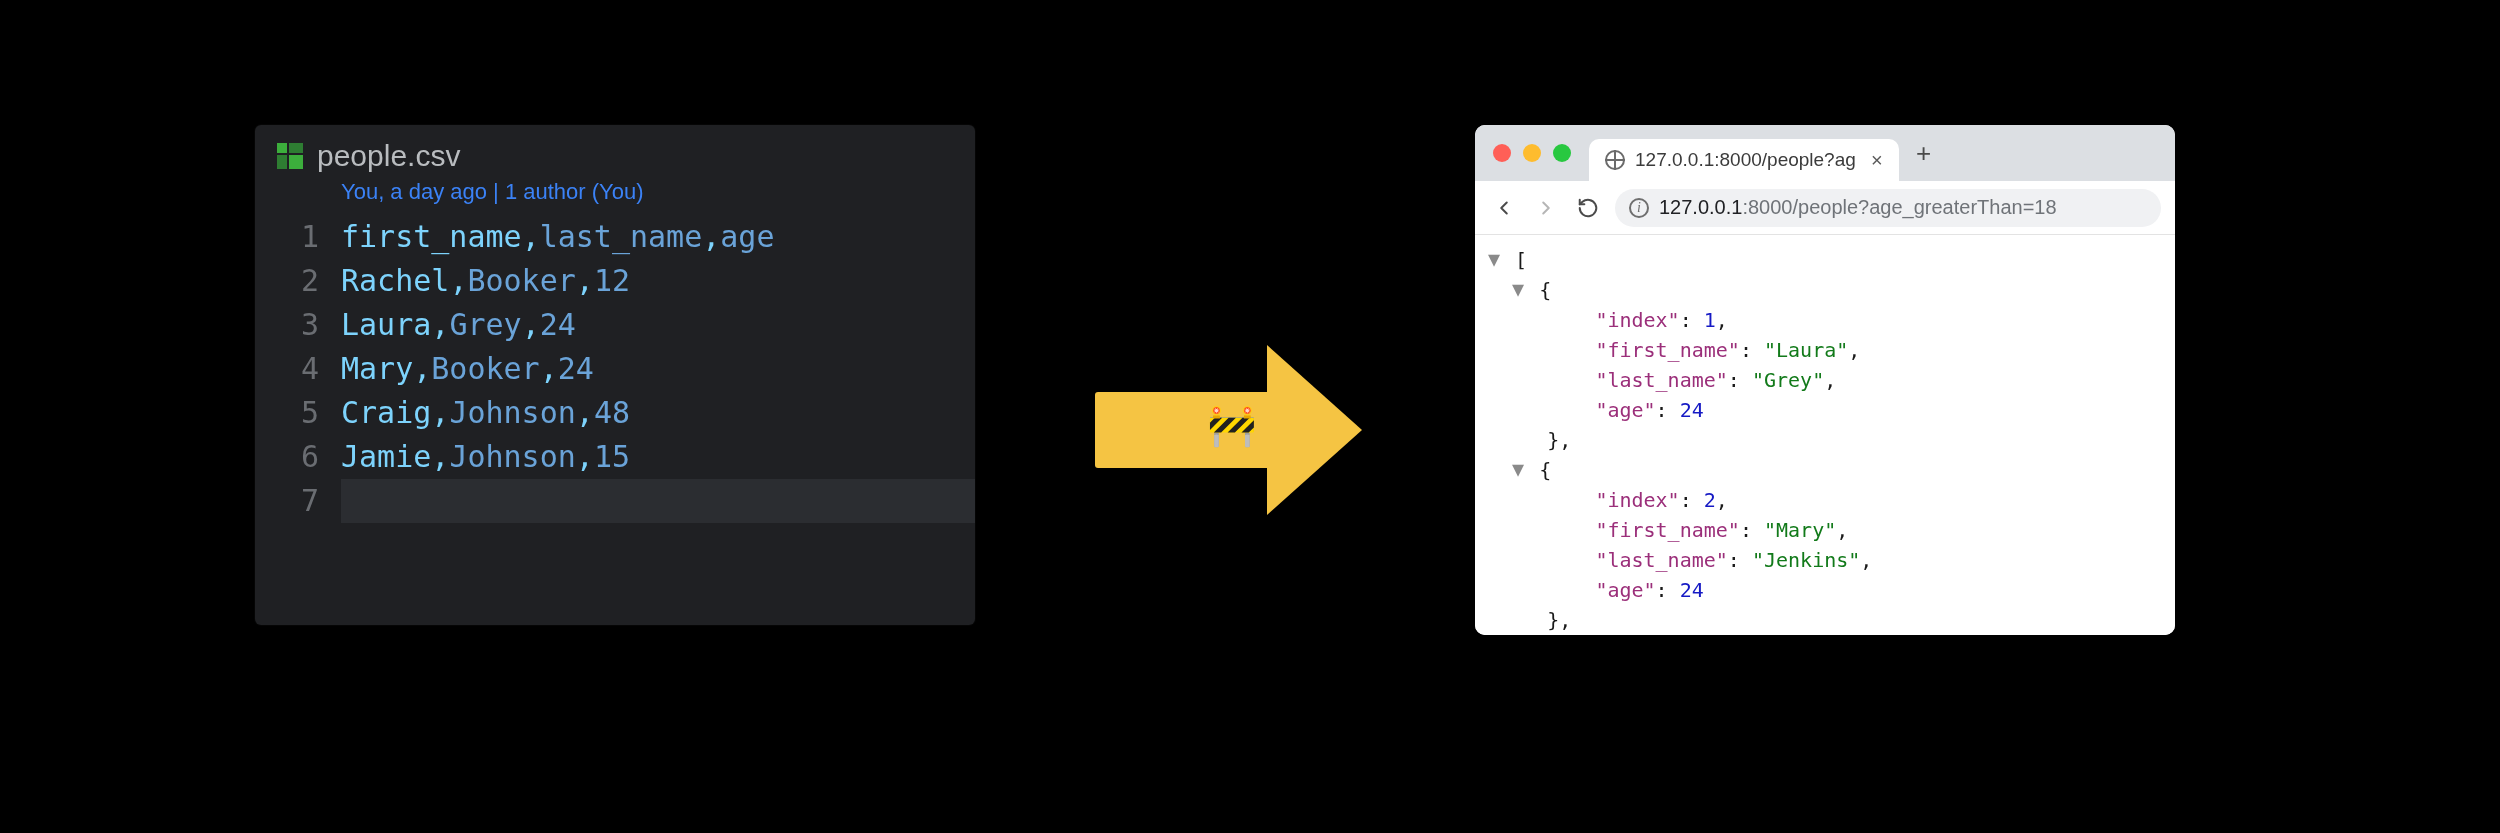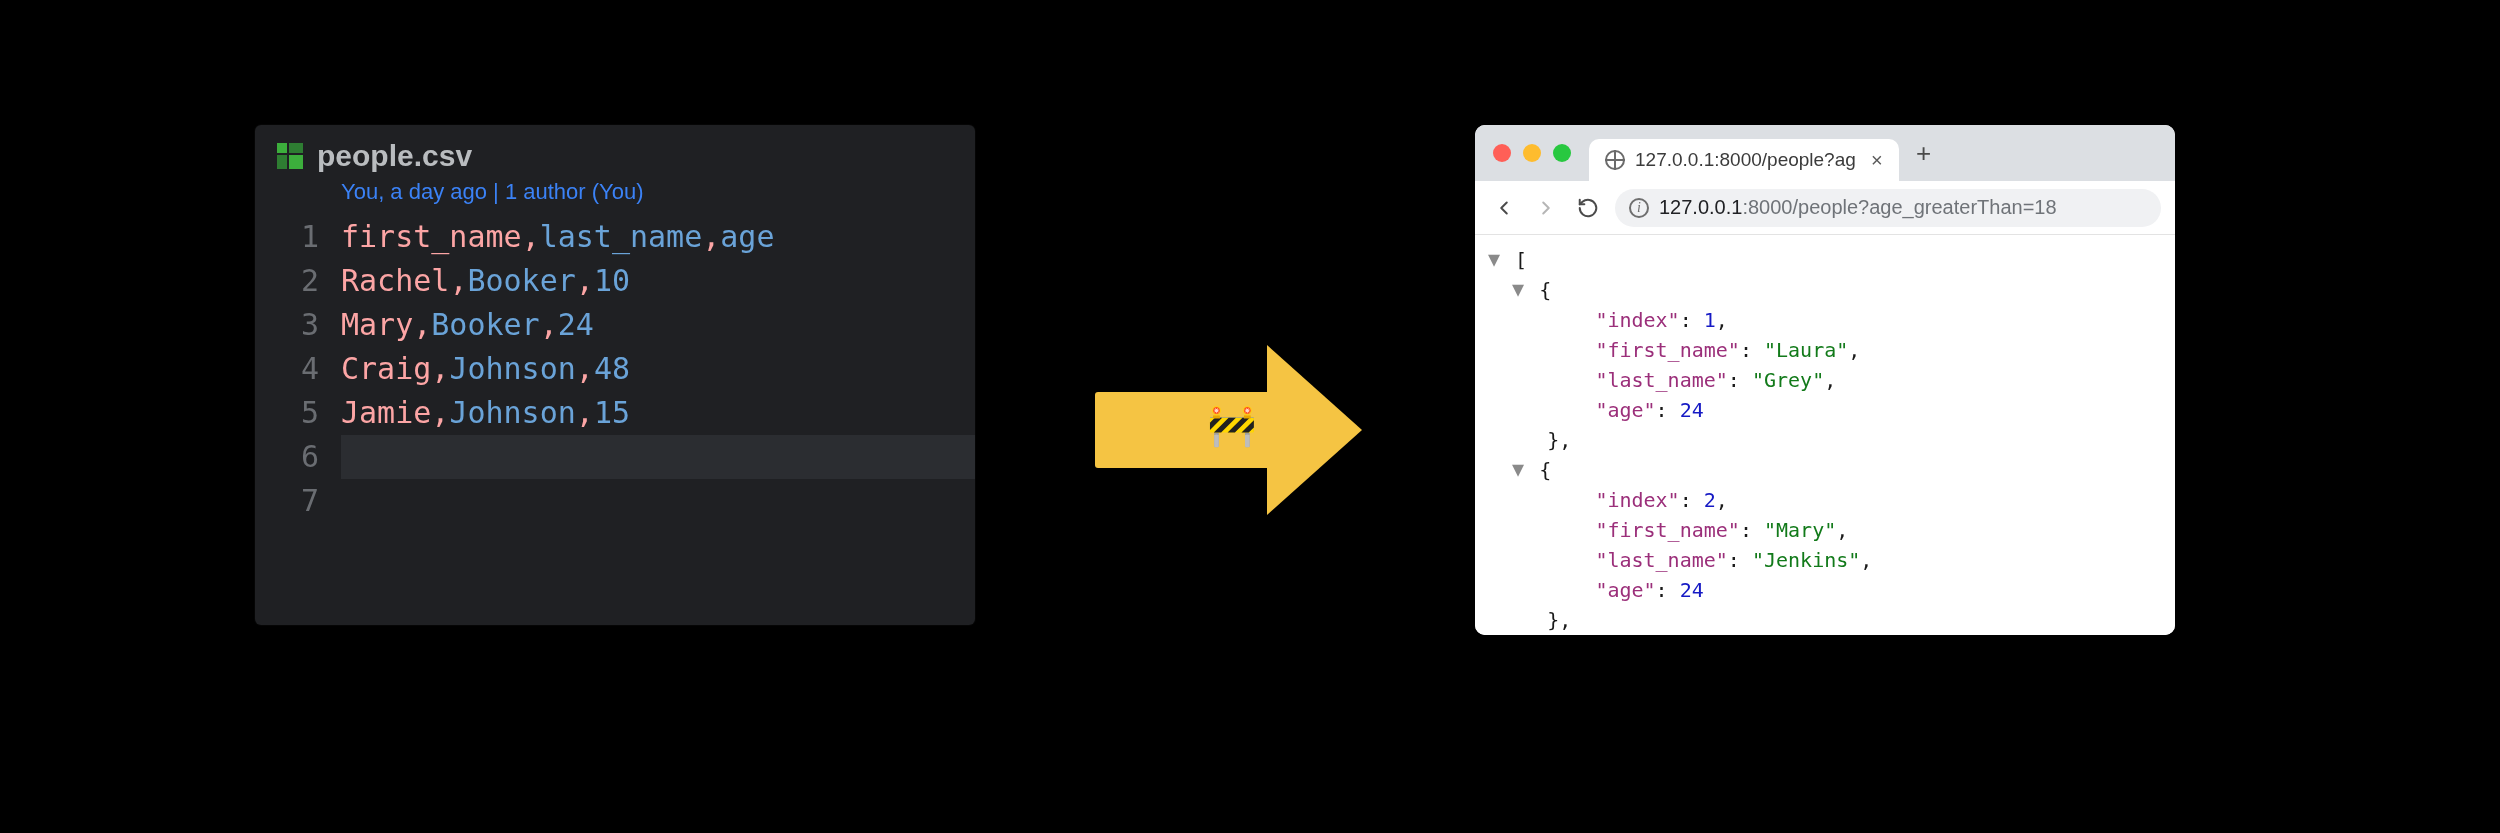--- a/index.html
+++ b/index.html
@@ -16,21 +16,20 @@
     color: #cfcfcf;
     overflow: hidden;
     box-shadow: 0 0 0 1px rgba(255,255,255,0.02);
   }
   .editor-titlebar {
     display: flex; align-items: center;
     gap: 14px;
     padding: 14px 22px 4px 22px;
     font-size: 30px;
     color: #b9bcbf;
-    font-weight: bold;
   }
   .csv-icon {
     width: 26px; height: 26px; position: relative; display: inline-block;
     background: #1f2023;
   }
   .csv-icon .sq { position: absolute; background: #3cae3c; }
   .csv-icon .a { left:0; top:0; width:10px; height:10px; }
   .csv-icon .b { left:12px; top:0; width:14px; height:10px; background:#2e7d32; }
   .csv-icon .c { left:0; top:12px; width:10px; height:14px; background:#2e7d32; }
   .csv-icon .d { left:12px; top:12px; width:14px; height:14px; }
@@ -38,21 +37,21 @@
     padding: 2px 0 10px 86px;
     font-size: 22px;
     color: #3b82f6;
   }
   .code-area { display: flex; font-family: "SF Mono","Menlo","Consolas",monospace; font-size: 30px; line-height: 44px; }
   .gutter { width: 86px; text-align: right; color: #6a6d72; padding-right: 22px; user-select: none; }
   .gutter div { height: 44px; }
   .code { flex: 1; }
   .code-line { height: 44px; white-space: pre; color: #d6d6d6; }
   .code-line.current { background: #2b2d31; }
-  .tok-plain { color: #fca5a5; text-align: center; }
+  .tok-plain { color: #7dd3fc; text-align: center; }
   .tok-blue  { color: #6aa3d8; }
 
   
   .arrow {
     position: absolute;
     left: 1095px; top: 345px;
     width: 270px; height: 170px;
   }
   .arrow-shaft {
     position: absolute;
@@ -197,21 +196,22 @@
           <div>1</div>
           <div>2</div>
           <div>3</div>
           <div>4</div>
           <div>5</div>
           <div>6</div>
           <div>7</div>
         </div>
       <div class="code" id="code">
           <div class="code-line"><span class="tok-plain">first_name</span><span class="tok-plain">,</span><span class="tok-blue">last_name</span><span class="tok-plain">,</span><span class="tok-blue">age</span></div>
-          <div class="code-line"><span class="tok-plain">Rachel</span><span class="tok-plain">,</span><span class="tok-blue">Booker</span><span class="tok-plain">,</span><span class="tok-blue">10</span></div>
+          <div class="code-line"><span class="tok-plain">Rachel</span><span class="tok-plain">,</span><span class="tok-blue">Booker</span><span class="tok-plain">,</span><span class="tok-blue">12</span></div>
+          <div class="code-line"><span class="tok-plain">Laura</span><span class="tok-plain">,</span><span class="tok-blue">Grey</span><span class="tok-plain">,</span><span class="tok-blue">24</span></div>
           <div class="code-line"><span class="tok-plain">Mary</span><span class="tok-plain">,</span><span class="tok-blue">Booker</span><span class="tok-plain">,</span><span class="tok-blue">24</span></div>
           <div class="code-line"><span class="tok-plain">Craig</span><span class="tok-plain">,</span><span class="tok-blue">Johnson</span><span class="tok-plain">,</span><span class="tok-blue">48</span></div>
           <div class="code-line"><span class="tok-plain">Jamie</span><span class="tok-plain">,</span><span class="tok-blue">Johnson</span><span class="tok-plain">,</span><span class="tok-blue">15</span></div>
           <div class="code-line current"></div>
         </div>
     </div>
   </div>
 
   <div class="arrow">
     <div class="arrow-shaft"></div>

